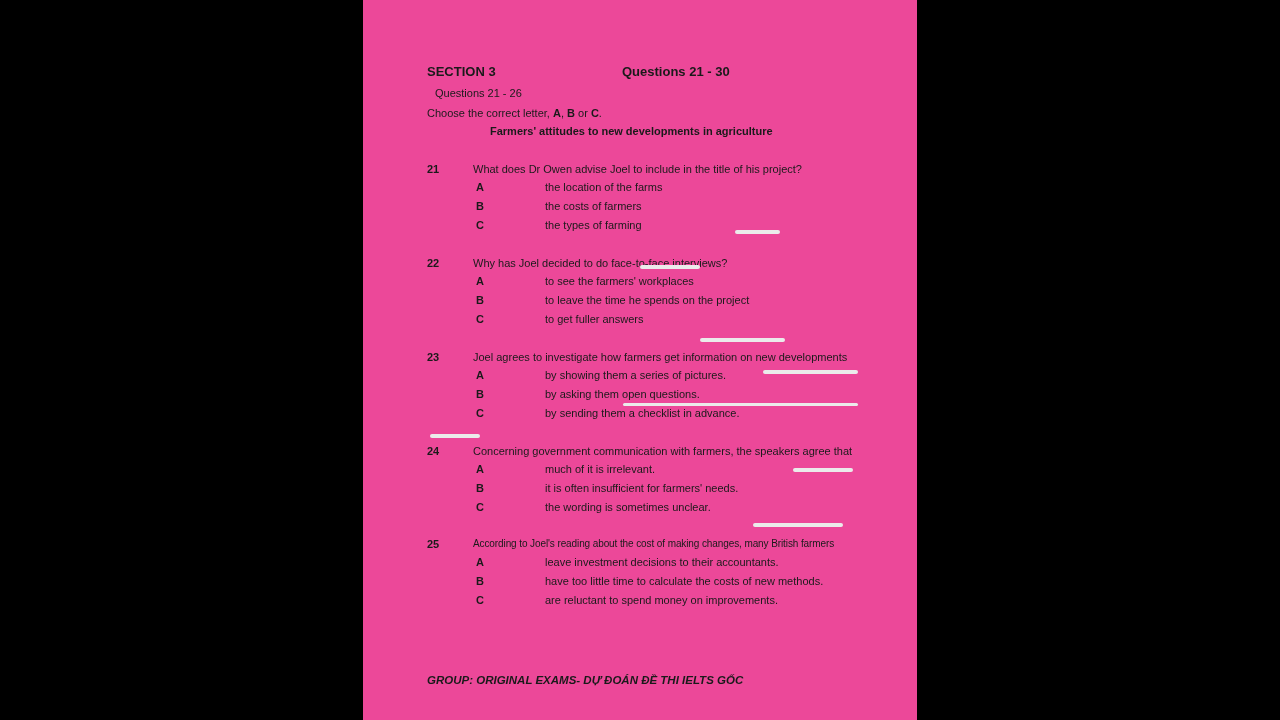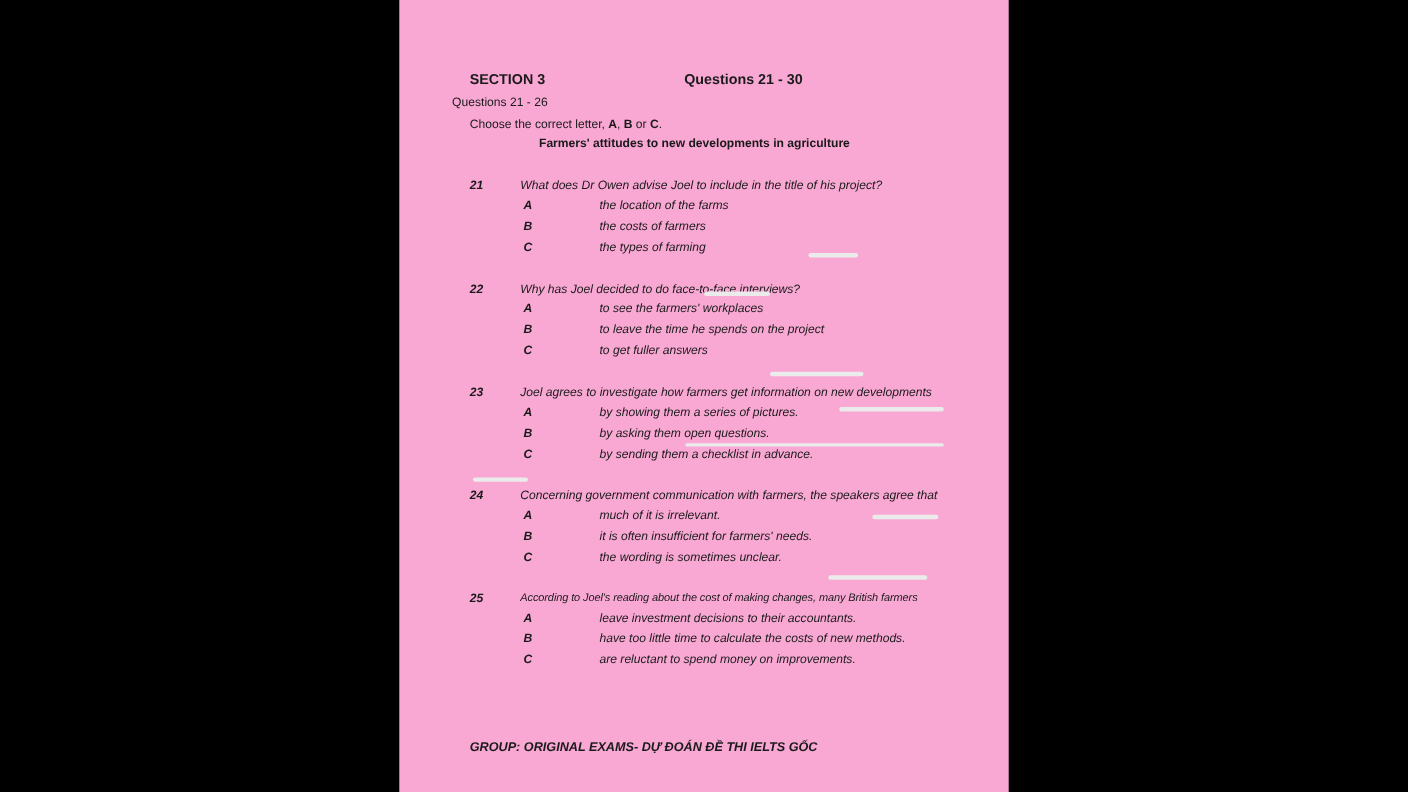--- a/index.html
+++ b/index.html
@@ -1,31 +1,31 @@
 <!DOCTYPE html>
 <html><head>
 <meta charset="utf-8">
 <style>
   * { margin: 0; padding: 0; box-sizing: border-box; }
   html, body { width: 1280px; height: 720px; background: #000; overflow: hidden; }
   body { font-family: "Liberation Sans", sans-serif; color: #1a1a1a; }
 
   .stage { position: relative; width: 1280px; height: 720px; background: #000; }
-  .page  { position: absolute; left: 363px; top: 0; width: 554px; height: 720px; background: #f9a8d4; }
+  .page  { position: absolute; left: 363px; top: 0; width: 554px; height: 720px; background: #ec4899; }
 
   .line { position: absolute; white-space: nowrap; height: 14px; line-height: 14px; font-size: 11px; }
 
   .section-title   { left: 64px;  top: 64px;  font-size: 13px; font-weight: bold; height: 16px; line-height: 16px; }
   .questions-range { left: 259px; top: 64px;  font-size: 13px; font-weight: bold; height: 16px; line-height: 16px; }
-  .sub-range       { left: 48px;  top: 86px; }
+  .sub-range       { left: 72px;  top: 86px; }
   .instruction     { left: 64px;  top: 106px; }
   .instruction b   { font-weight: bold; }
   .topic-title     { left: 127px; top: 124px; font-weight: bold; }
 
-  .q-block  { position: absolute; left: 0; width: 554px; height: 70px; font-style: italic; }
+  .q-block  { position: absolute; left: 0; width: 554px; height: 70px; }
   .q-num    { left: 64px;  top: 0; font-weight: bold; }
   .q-text   { left: 110px; top: 0; }
   .q-text.condensed { font-size: 10px; letter-spacing: -0.1px; }
   .opt-letter { left: 113px; font-weight: bold; }
   .opt-text   { left: 182px; }
   .opt-1 { top: 18px; }
   .opt-2 { top: 37px; }
   .opt-3 { top: 56px; }
 
   .footer-line { left: 64px; top: 673px; font-weight: bold; font-style: italic; font-size: 11.5px; }

